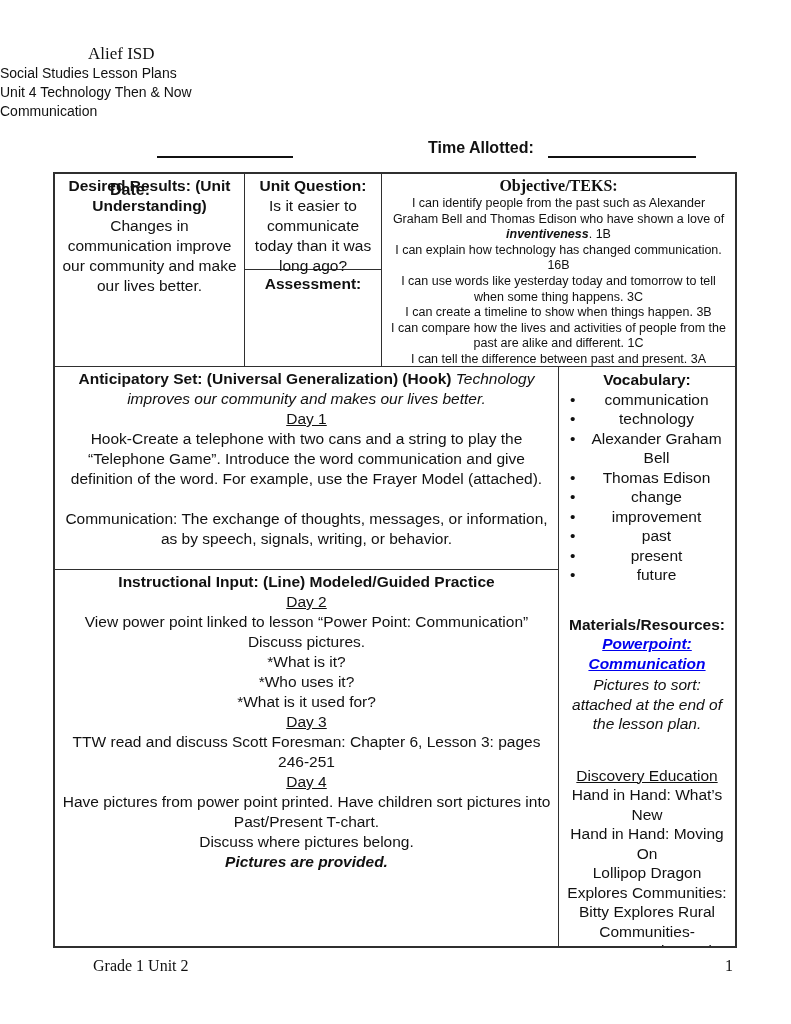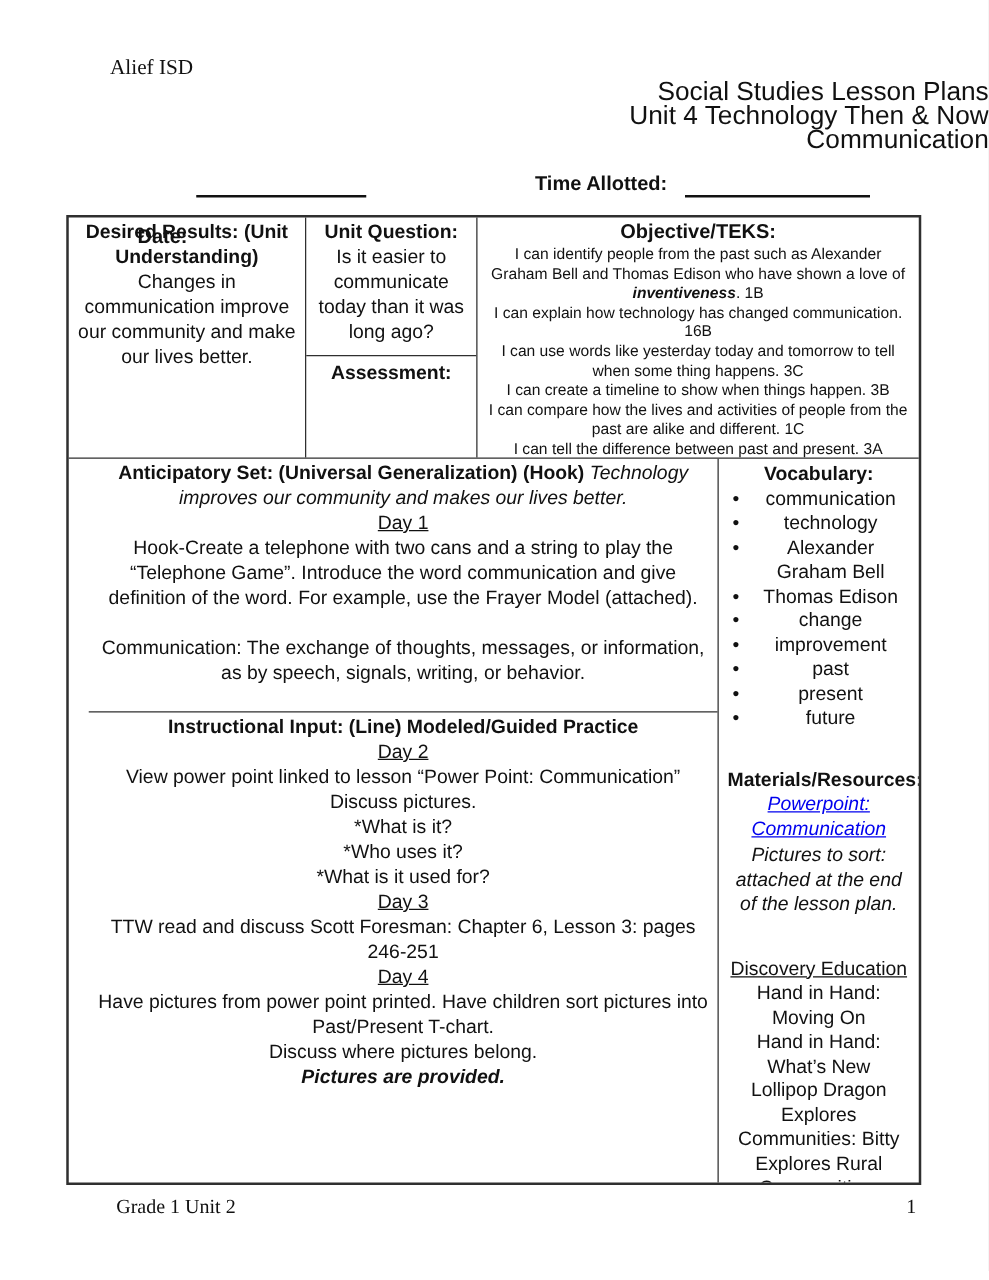--- a/index.html
+++ b/index.html
@@ -9,42 +9,42 @@
     font-family:"Liberation Sans", sans-serif; color:#111; margin:0 auto;
     overflow:hidden;
   }
   
   .org {
     position:absolute; left:88px; top:44px;
     font-family:"Liberation Serif", serif; font-size:17px;
   }
   .titles {
     position:absolute; left:0; right:0; top:64px;
-    text-align:right; font-size:21px; line-height:19px;
+    text-align:left; font-size:14px; line-height:19px;
   }
   .date-row { position:absolute; left:0; top:139px; width:100%; height:22px; font-size:16px; font-weight:bold; }
   .date-label { position:absolute; left:110px; top:0;margin-top:42px; }
   .date-line  { position:absolute; left:157px; top:17px; width:136px; border-bottom:2px solid #111; }
   .time-label { position:absolute; left:428px; top:0; }
   .time-line  { position:absolute; left:548px; top:17px; width:148px; border-bottom:2px solid #111; }
   
   .lesson-table {
     position:absolute; left:53px; top:172px; width:684px; height:776px;
     border:2px solid #2f2f2f; display:flex; flex-direction:column;
     font-size:15.5px; line-height:20px;text-align:center;
   }
   .row1 { height:193px; display:flex; border-bottom:1px solid #2f2f2f; }
   .cell-desired { width:190px; border-right:1px solid #2f2f2f; padding:2px 7px; }
   .cell-mid { width:137px; border-right:1px solid #2f2f2f; display:flex; flex-direction:column; }
-  .cell-unitq { height:111px; border-bottom:1px solid #2f2f2f; padding:2px 7px; }
+  .cell-unitq { height:96px; border-bottom:1px solid #2f2f2f; padding:2px 7px; }
   .cell-assess { flex:1; padding:4px 7px; }
   .cell-objective { flex:1; padding:1px 8px; font-size:12.5px; line-height:15.6px; }
-  .cell-objective .heading { font-size:16px; line-height:21px; }
+  .cell-objective .heading { font-size:16px; line-height:21px;font-family:Liberation Serif, serif; }
   .rows23 { flex:1; display:flex; min-height:0; }
-  .left-col { width:504px; border-right:1px solid #2f2f2f; display:flex; flex-direction:column;margin-left:16px; }
+  .left-col { width:504px; border-right:1px solid #2f2f2f; display:flex; flex-direction:column; }
   .cell-anticipatory { height:203px; border-bottom:1px solid #2f2f2f; padding:2px 7px; overflow:hidden; }
   .cell-instructional { flex:1; padding:2px 7px; overflow:hidden; }
   .right-col { flex:1; padding:3px 7px; overflow:hidden; line-height:19.5px; }
   
   .heading { font-weight:bold; }
   .italic { font-style:italic; }
   .bold-italic { font-weight:bold; font-style:italic; }
   .day-label { font-weight:normal; text-decoration:underline; display:inline-block; }
   .spacer-line { height:20px; }
   .bullet-item { position:relative; padding-left:19px; }
@@ -151,26 +151,26 @@
           <div class="bullet-item">Thomas Edison</div>
           <div class="bullet-item">change</div>
           <div class="bullet-item">improvement</div>
           <div class="bullet-item">past</div>
           <div class="bullet-item">present</div>
           <div class="bullet-item">future</div>
         </div>
 
         <div class="materials-block">
           <div class="heading">Materials/Resources:</div>
-          <a class="link" id="powerpoint-link" style="color: rgb(0, 0, 238);">Powerpoint: Communication</a>
+          <a class="link" id="powerpoint-link" style="color: rgb(0, 0, 238); font-weight: bold;">Powerpoint: Communication</a>
           <div class="note-block italic">Pictures to sort: attached at the end of the lesson plan.</div>
           <div class="discovery-block">
             <div class="discovery-heading">Discovery Education</div>
+            <div>Hand in Hand: What’s New</div>
             <div>Hand in Hand: Moving On</div>
-            <div>Hand in Hand: What’s New</div>
             <div>Lollipop Dragon Explores Communities: Bitty Explores Rural Communities-Transportation and</div>
           </div>
         </div>
       </div>
     </div>
 
   </div>
 
   <div class="footer-left">Grade 1 Unit 2</div>
   <div class="footer-right">1</div>

